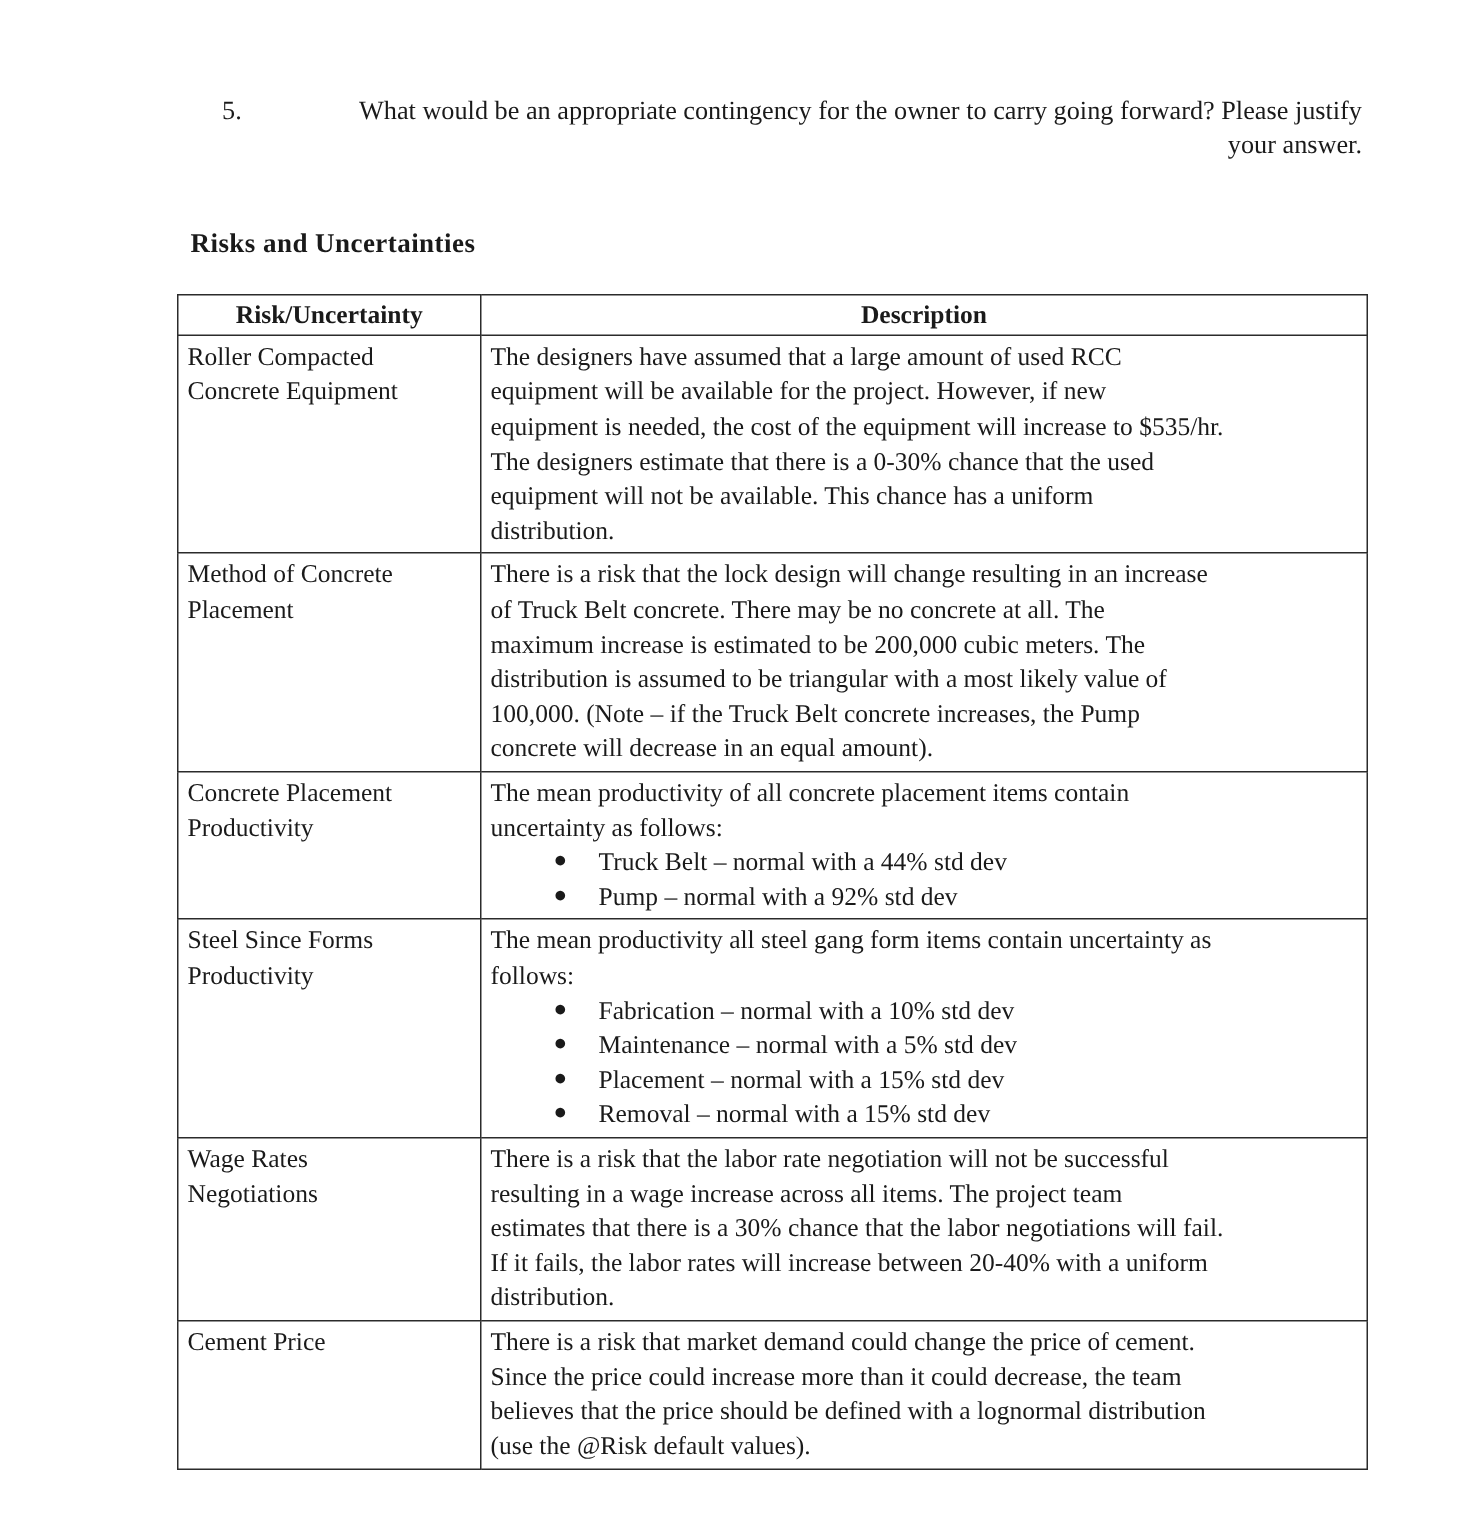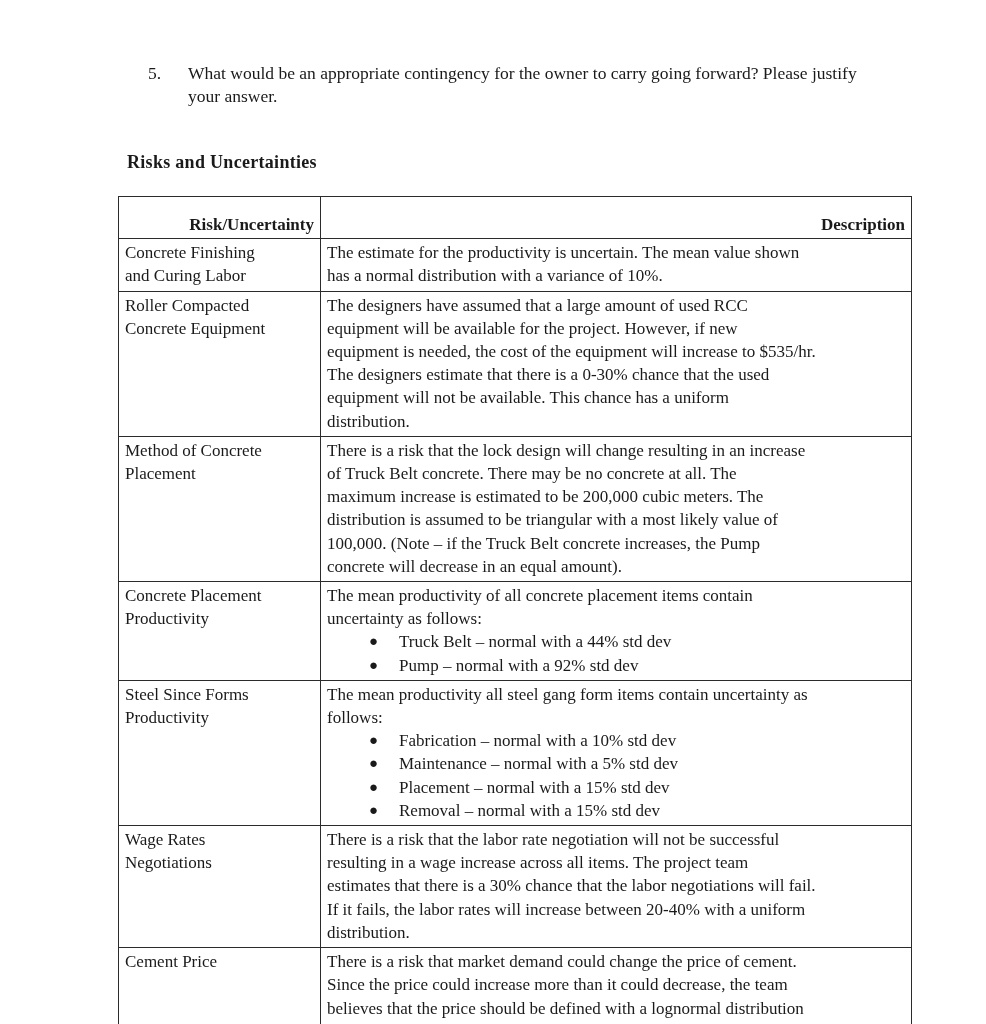--- a/index.html
+++ b/index.html
@@ -40,21 +40,21 @@
     width: 40px;
     flex: 0 0 40px;
     font-size: 17.5px;
     line-height: 23px;
     text-align: left;
   }
   .question-text {
     flex: 1 1 auto;
     font-size: 17.5px;
     line-height: 23px;
-    text-align: left;
+    text-align: right;
     white-space: pre-line;
     font-family: Liberation Serif, serif;
   }
 
   
   .section-heading {
     position: absolute;
     left: 127px;
     top: 152px;
     font-size: 18px;
@@ -76,23 +76,23 @@
   }
   table.risk-table th,
   table.risk-table td {
     border: 1px solid #2b2b2b;
     vertical-align: top;
     padding: 2px 6px 3px 6px;
     font-size: 17px;
     line-height: 23.2px;
   }
   table.risk-table th {
-    text-align: right;
+    text-align: center;
     font-weight: bold;
-    padding-top: 16px;
+    padding-top: 1px;
     padding-bottom: 2px;
     font-size: 17px;
   }
   col.col-risk { width: 202px; }
   col.col-desc { width: 591px; }
 
   td.risk-cell {
     white-space: pre-line;
   }
   td.desc-cell {
@@ -143,26 +143,20 @@
         <col class="col-desc">
       </colgroup>
       <thead>
         <tr>
           <th>Risk/Uncertainty</th>
           <th>Description</th>
         </tr>
       </thead>
       <tbody id="risk-tbody">
           <tr>
-            <td class="risk-cell">Concrete Finishing
-and Curing Labor</td>
-            <td class="desc-cell"><div class="desc-lead">The estimate for the productivity is uncertain.  The mean value shown
-has a normal distribution with a variance of 10%.</div></td>
-          </tr>
-          <tr>
             <td class="risk-cell">Roller Compacted
 Concrete Equipment</td>
             <td class="desc-cell"><div class="desc-lead">The designers have assumed that a large amount of used RCC
 equipment will be available for the project.  However, if new
 equipment is needed, the cost of the equipment will increase to $535/hr.
 The designers estimate that there is a 0-30% chance that the used
 equipment will not be available.  This chance has a uniform
 distribution.</div></td>
           </tr>
           <tr>

